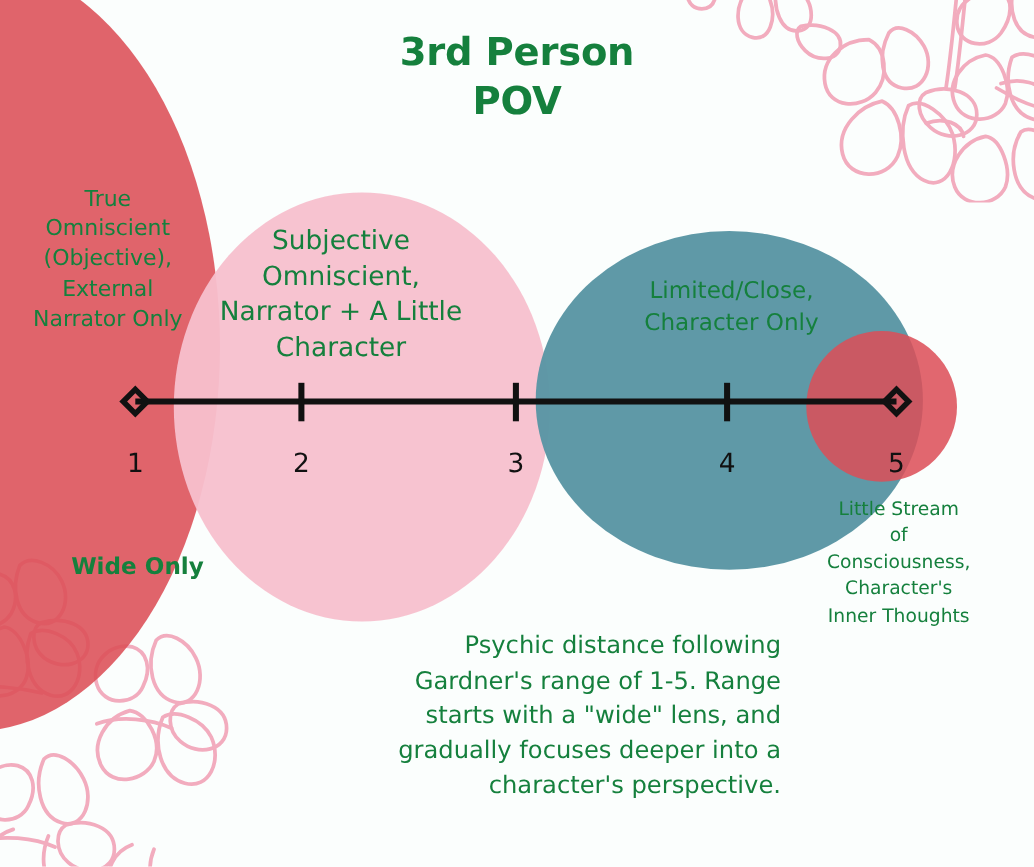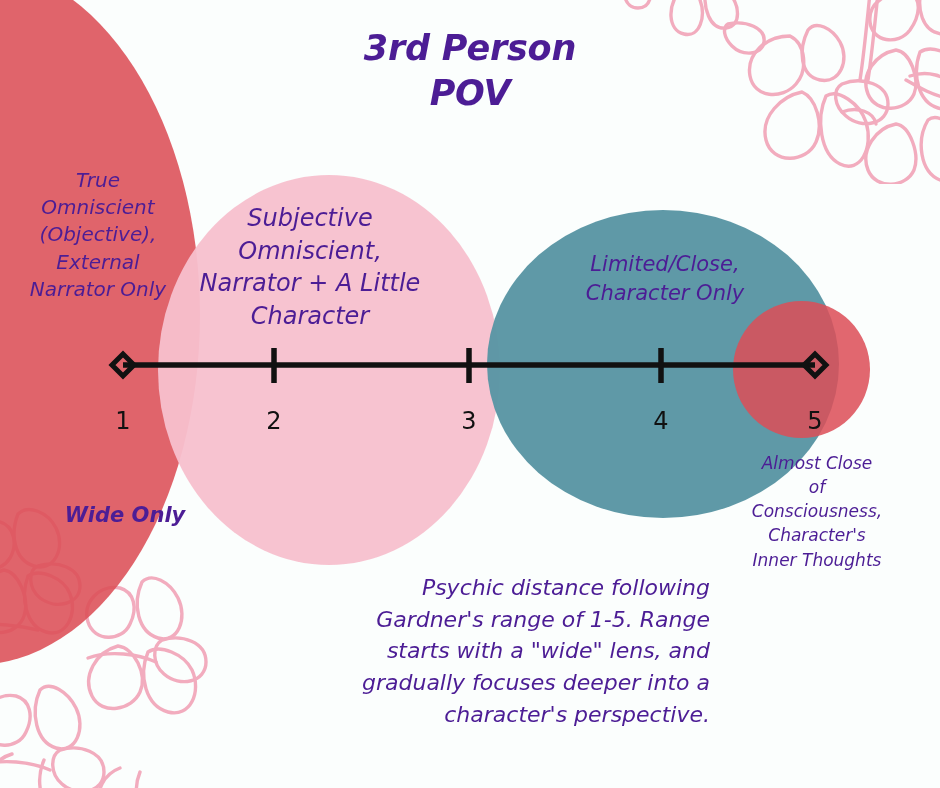--- a/index.html
+++ b/index.html
@@ -66,25 +66,24 @@
     position: absolute;
     left: 0;
     top: 0;
     width: 940px;
     height: 788px;
   }
 
   
   .txt {
     position: absolute;
-    color: #4c1d95;
+    color: #15803d;
     line-height: 1.2;
     text-align: center;
     white-space: pre-line;
-    font-style: italic;
   }
   #page-title {
     left: 270px;
     top: 26px;
     width: 400px;
     font-size: 35px;
     font-weight: bold;
     line-height: 1.28;
     letter-spacing: -0.2px;
   }
@@ -246,21 +245,21 @@
 Narrator Only</div>
 
   <div class="txt" id="seg-2-label">Subjective
 Omniscient,
 Narrator + A Little
 Character</div>
 
   <div class="txt" id="seg-3-label">Limited/Close,
 Character Only</div>
 
-  <div class="txt" id="seg-5-label">Almost Close
+  <div class="txt" id="seg-5-label">Little Stream
 of
 Consciousness,
 Character's
 Inner Thoughts</div>
 
   <div class="txt" id="caption">Psychic distance following Gardner's range of 1-5. Range starts with a "wide" lens, and gradually focuses deeper into a character's perspective.</div>
 
 </div>
 
 </body></html>

